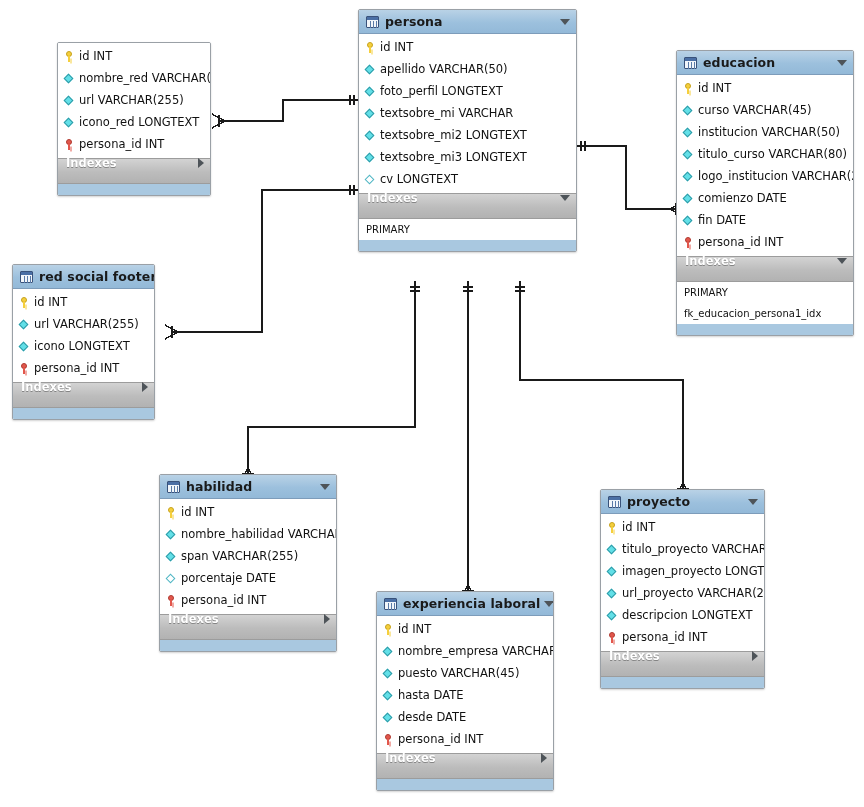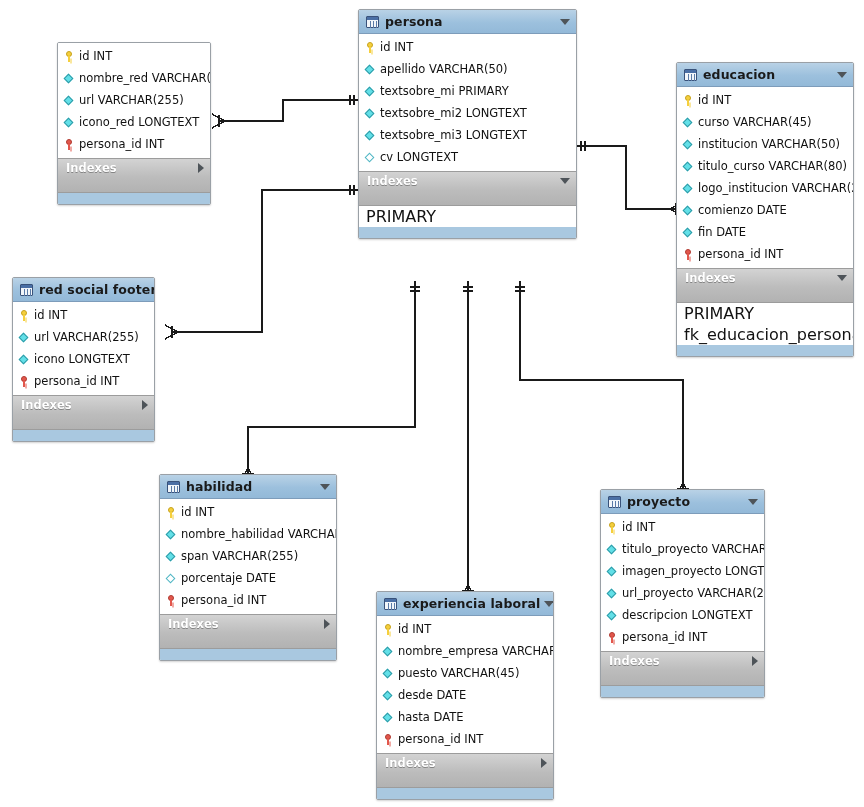--- a/index.html
+++ b/index.html
@@ -95,33 +95,33 @@
     background:#62e0e8;border:1px solid #2f9aa6;
     transform:rotate(45deg);box-sizing:border-box;
   }
   .ic.diao::before{ 
     content:"";position:absolute;left:1px;top:3px;width:7px;height:7px;
     background:#ffffff;border:1px solid #4fb6c4;
     transform:rotate(45deg);box-sizing:border-box;
   }
 
   .idxbar{
-    height:35px;display:flex;align-items:center;
+    height:26px;display:flex;align-items:center;
     padding:0 6px 16px 8px;
     background:linear-gradient(#d3d3d3,#bcbcbc 55%,#b2b2b2);
     border-top:1px solid #9c9c9c;
     border-bottom:1px solid #9c9c9c;
     box-sizing:border-box;
   }
   .idxbar .ilab{
     flex:1 1 auto;font-size:11.5px;font-weight:bold;color:#ffffff;
     text-shadow:0 1px 0 rgba(90,90,90,.6);
   }
   .idxlist{background:#ffffff;}
-  .idxrow{height:21px;display:flex;align-items:center;padding-left:7px;font-size:16px;color:#111;}
+  .idxrow{height:21px;display:flex;align-items:center;padding-left:7px;font-size:10px;color:#111;}
   .foot{height:11px;background:#a9c8e0;}
 </style>
 </head>
 <body>
 
 <div id="canvas">
 
   <svg id="wires" viewBox="0 0 864 807" xmlns="http://www.w3.org/2000/svg">
     <g fill="none" stroke="#1a1a1a" stroke-width="1.4" shape-rendering="crispEdges">
 
@@ -205,21 +205,25 @@
           <div class="col">
             <span class="ic pk"></span>
             <span class="ctext">id INT</span>
           </div>
           <div class="col">
             <span class="ic dia"></span>
             <span class="ctext">apellido VARCHAR(50)</span>
           </div>
           <div class="col">
             <span class="ic dia"></span>
-            <span class="ctext">textsobre_mi PRIMARY</span>
+            <span class="ctext">foto_perfil LONGTEXT</span>
+          </div>
+          <div class="col">
+            <span class="ic dia"></span>
+            <span class="ctext">textsobre_mi VARCHAR</span>
           </div>
           <div class="col">
             <span class="ic dia"></span>
             <span class="ctext">textsobre_mi2 LONGTEXT</span>
           </div>
           <div class="col">
             <span class="ic dia"></span>
             <span class="ctext">textsobre_mi3 LONGTEXT</span>
           </div>
           <div class="col">
@@ -229,21 +233,21 @@
         </div>
         <div class="idxbar">
           <span class="ilab">Indexes</span>
           <span class="caret down"></span>
         </div>
         <div class="idxlist">
           <div class="idxrow">PRIMARY</div>
         </div>
         <div class="foot"></div>
       </div>
-      <div class="tbl" style="left: 676px; top: 62px; width: 178px;">
+      <div class="tbl" style="left: 676px; top: 50px; width: 178px;">
         <div class="title">
           <span class="tblicon"></span>
           <span class="tname">educacion</span>
           <span class="caret down"></span>
         </div>
         <div class="cols">
           <div class="col">
             <span class="ic pk"></span>
             <span class="ctext">id INT</span>
           </div>
@@ -279,21 +283,21 @@
         <div class="idxbar">
           <span class="ilab">Indexes</span>
           <span class="caret down"></span>
         </div>
         <div class="idxlist">
           <div class="idxrow">PRIMARY</div>
           <div class="idxrow">fk_educacion_persona1_idx</div>
         </div>
         <div class="foot"></div>
       </div>
-      <div class="tbl" style="left: 12px; top: 264px; width: 143px; margin-top: 13px;">
+      <div class="tbl" style="left: 12px; top: 264px; width: 143px;">
         <div class="title">
           <span class="tblicon"></span>
           <span class="tname">red social footer</span>
         </div>
         <div class="cols">
           <div class="col">
             <span class="ic pk"></span>
             <span class="ctext">id INT</span>
           </div>
           <div class="col">
@@ -401,25 +405,25 @@
           <div class="col">
             <span class="ic dia"></span>
             <span class="ctext">nombre_empresa VARCHAR(50)</span>
           </div>
           <div class="col">
             <span class="ic dia"></span>
             <span class="ctext">puesto VARCHAR(45)</span>
           </div>
           <div class="col">
             <span class="ic dia"></span>
+            <span class="ctext">hasta DATE</span>
+          </div>
+          <div class="col">
+            <span class="ic dia"></span>
             <span class="ctext">desde DATE</span>
-          </div>
-          <div class="col">
-            <span class="ic dia"></span>
-            <span class="ctext">hasta DATE</span>
           </div>
           <div class="col">
             <span class="ic fk"></span>
             <span class="ctext">persona_id INT</span>
           </div>
         </div>
         <div class="idxbar">
           <span class="ilab">Indexes</span>
           <span class="caret right"></span>
         </div>

